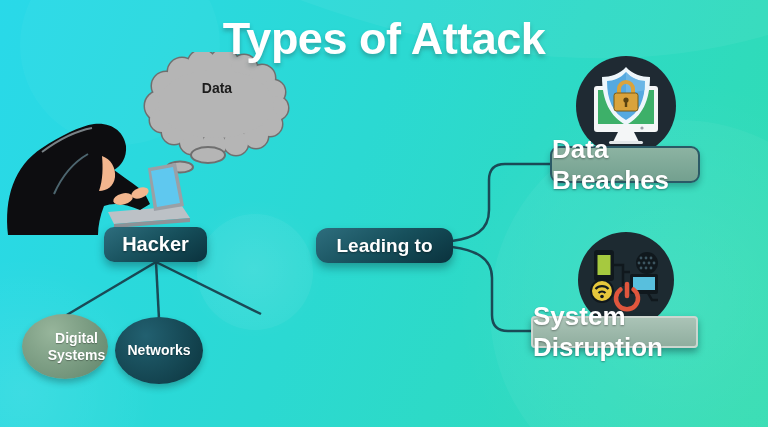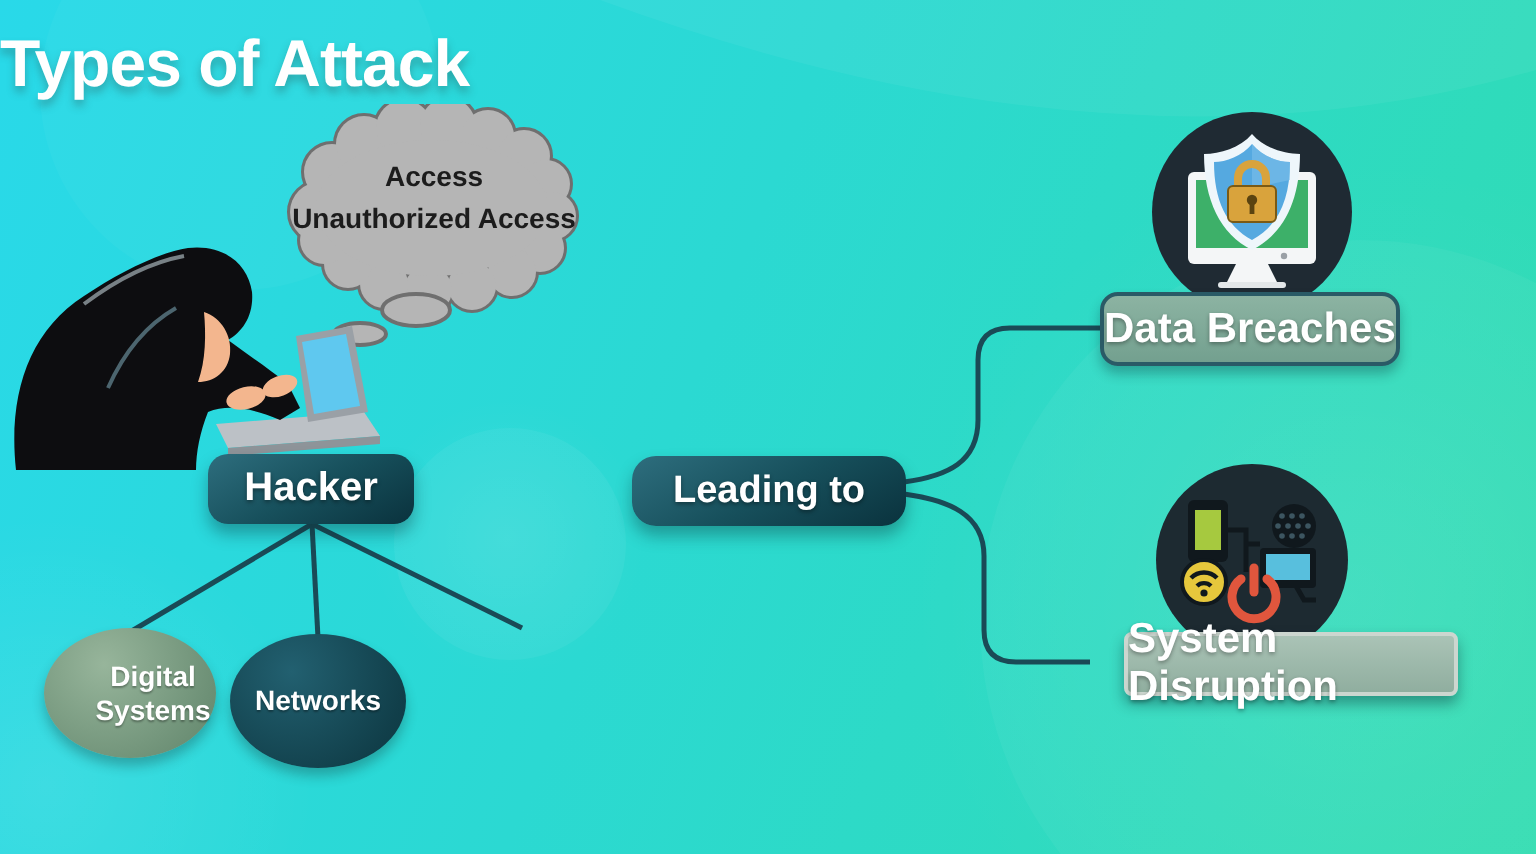--- a/index.html
+++ b/index.html
@@ -10,22 +10,22 @@
     background:
       radial-gradient(circle at 33% 63%, rgba(255,255,255,0.07), rgba(255,255,255,0) 12%),
       radial-gradient(circle at 88% 70%, rgba(255,255,255,0.07), rgba(255,255,255,0) 30%),
       radial-gradient(circle at 3% 92%, rgba(255,255,255,0.09), rgba(255,255,255,0) 16%),
       linear-gradient(112deg, #29d9e9 0%, #2bd9d2 45%, #31dcb0 100%);
   }
   .abs { position:absolute; }
   svg { display:block; }
 
   .page-title {
-    left:0; right:0; top:13px; text-align:left;
-    font-size:33px; font-weight:bold; color:#ffffff; letter-spacing:-0.5px;
+    left:0; right:0; top:13px; text-align:center;
+    font-size:45px; font-weight:bold; color:#ffffff; letter-spacing:-0.5px;
     text-shadow:0 3px 4px rgba(40,70,70,0.35);
     z-index:4;
   }
 
   .cloud-text {
     left:141px; top:78px; width:152px; text-align:center;
     font-size:14px; font-weight:bold; color:#1c1c1c; line-height:1.5;
     z-index:3;
   }
 
@@ -35,32 +35,32 @@
     color:#fff; font-weight:bold;
     box-shadow:0 5px 8px rgba(10,40,45,0.35);
     z-index:3;
     text-shadow:0 1px 2px rgba(0,0,0,0.4);
   }
   .hacker-box { left:104px; top:227px; width:103px; height:35px; border-radius:10px; font-size:20px; }
   .leading-box { left:316px; top:228px; width:137px; height:35px; border-radius:12px; font-size:19px; }
 
   .outcome-box {
     display:flex; align-items:center; 
-    color:#fff; font-weight:bold; font-size:21px;
+    color:#fff; font-weight:bold; font-size:26px;
     text-shadow:0 1px 2px rgba(0,0,0,0.35);
     z-index:3;
   }
   .db-box {
     left:550px; top:146px; width:150px; height:37px; border-radius:9px;
     background:linear-gradient(180deg, #8cb3a2, #73a08f);
     border:2px solid #2a5a66;
     box-shadow:0 4px 6px rgba(10,40,45,0.3);
   }
   .sd-box {
-    left:562px; top:316px; width:167px; height:32px; border-radius:4px;
+    left:531px; top:316px; width:167px; height:32px; border-radius:4px;
     background:linear-gradient(180deg, #aac3b6, #90ae9f);
     border:2px solid #ccd6cf;
     box-shadow:0 4px 7px rgba(10,40,45,0.4);
   }
 
   .ellipse {
     display:flex; align-items:center; justify-content:center; text-align:center;
     border-radius:50%; color:#fff; font-weight:bold; font-size:14px; line-height:1.2;
     box-shadow:0 4px 6px rgba(20,45,45,0.3);
     text-shadow:0 1px 1px rgba(0,0,0,0.3);
@@ -121,22 +121,21 @@
         <circle cx="34" cy="68" r="12"></circle>
           <ellipse cx="88" cy="52" rx="58" ry="34"></ellipse>
       </g>
     </defs>
     <use href="#cloud-blobs" fill="#b5b5b5" stroke="#6f6f6f" stroke-width="3"></use>
     <use href="#cloud-blobs" fill="#b5b5b5"></use>
     <ellipse cx="80" cy="103" rx="17" ry="8" fill="#b5b5b5" stroke="#6f6f6f" stroke-width="2"></ellipse>
     <ellipse cx="52" cy="115" rx="13" ry="5.5" fill="#b5b5b5" stroke="#6f6f6f" stroke-width="2"></ellipse>
   </svg>
   <div class="abs cloud-text">
-    <div>Access</div>
-    <div>Unauthorized Access</div>
+    <div>Data</div>
   </div>
 
   <svg class="abs z2" style="left:2px; top:98px;" width="200" height="142" viewBox="0 0 200 142">
 
     <polygon points="106,114 180,108 188,120 112,126" fill="#bcc1c6"></polygon>
     <polygon points="112,126 188,120 188,124 112,130" fill="#8e9499"></polygon>
 
     <polygon points="146,70 174,65 182,108 152,113" fill="#9aa0a6"></polygon>
     <polygon points="149,73 171,69 178,105 155,109" fill="#5fc8ef"></polygon>
 

